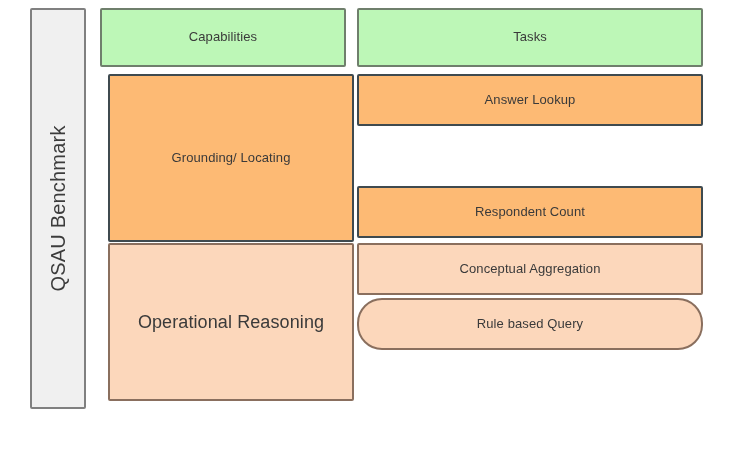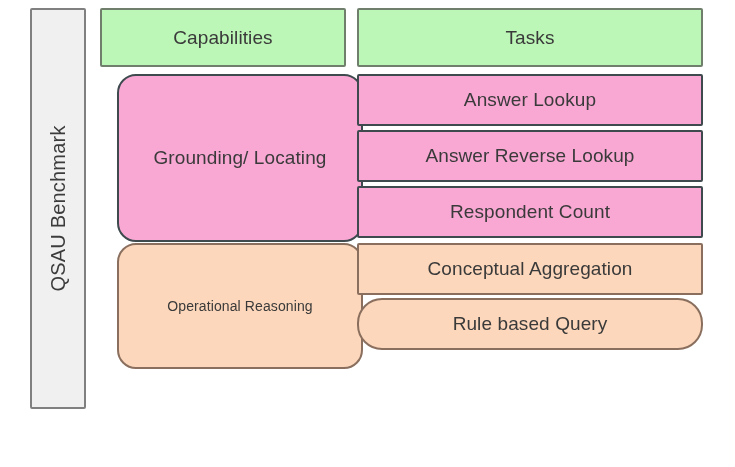--- a/index.html
+++ b/index.html
@@ -61,64 +61,63 @@
   }
 
   
   .box {
     box-sizing: border-box;
     display: flex;
     align-items: center;
     justify-content: center;
     text-align: center;
     border-radius: 2px;
-    font-size: 19px;
+    font-size: 13px;
     color: #3a3a3a;
     letter-spacing: 0.1px;
     line-height: 1.15;
     padding: 0 13px;
   }
 
   .box.green {
     background: #bdf7b7;
     border: 2px solid #6f7f6c;
   }
   .box.blue {
-    background: #f9a8d4;
+    background: #fdba74;
     border: 2px solid #3f4a4f;
   }
   .box.orange {
     background: #fcd7bb;
     border: 2px solid #8a6f5e;
   }
 
   
   .header-box {
     position: absolute;
     left: 0;
     top: 0;
     width: 100%;
     height: 59px;
   }
 
   
   .cap-block {
     position: absolute;
-    left: 17px;
+    left: 8px;
     width: 100%;
-    border-radius: 19px;
   }
   .cap-block.grounding {
     top: 66px;
     height: 168px;
   }
   .cap-block.operational {
     top: 235px;
-    height: 126px;
-    font-size: 14px;
+    height: 158px;
+    font-size: 18px;
     padding: 0 2px;
   }
 
   
   .task-box {
     position: absolute;
     left: 0;
     width: 100%;
     height: 52px;
   }
@@ -147,21 +146,20 @@
     <div class="box orange cap-block operational">Operational Reasoning</div>
 
   </div>
 
   <div class="col-tasks">
 
     <div class="box green header-box">Tasks</div>
 
     <div class="box blue task-box t0">Answer Lookup</div>
 
-    <div class="box blue task-box t1">Answer Reverse Lookup</div>
 
     <div class="box blue task-box t2">Respondent Count</div>
 
     <div class="box orange task-box t3">Conceptual Aggregation</div>
 
     <div class="box orange task-box t4">Rule based Query</div>
 
 
   </div>
 

